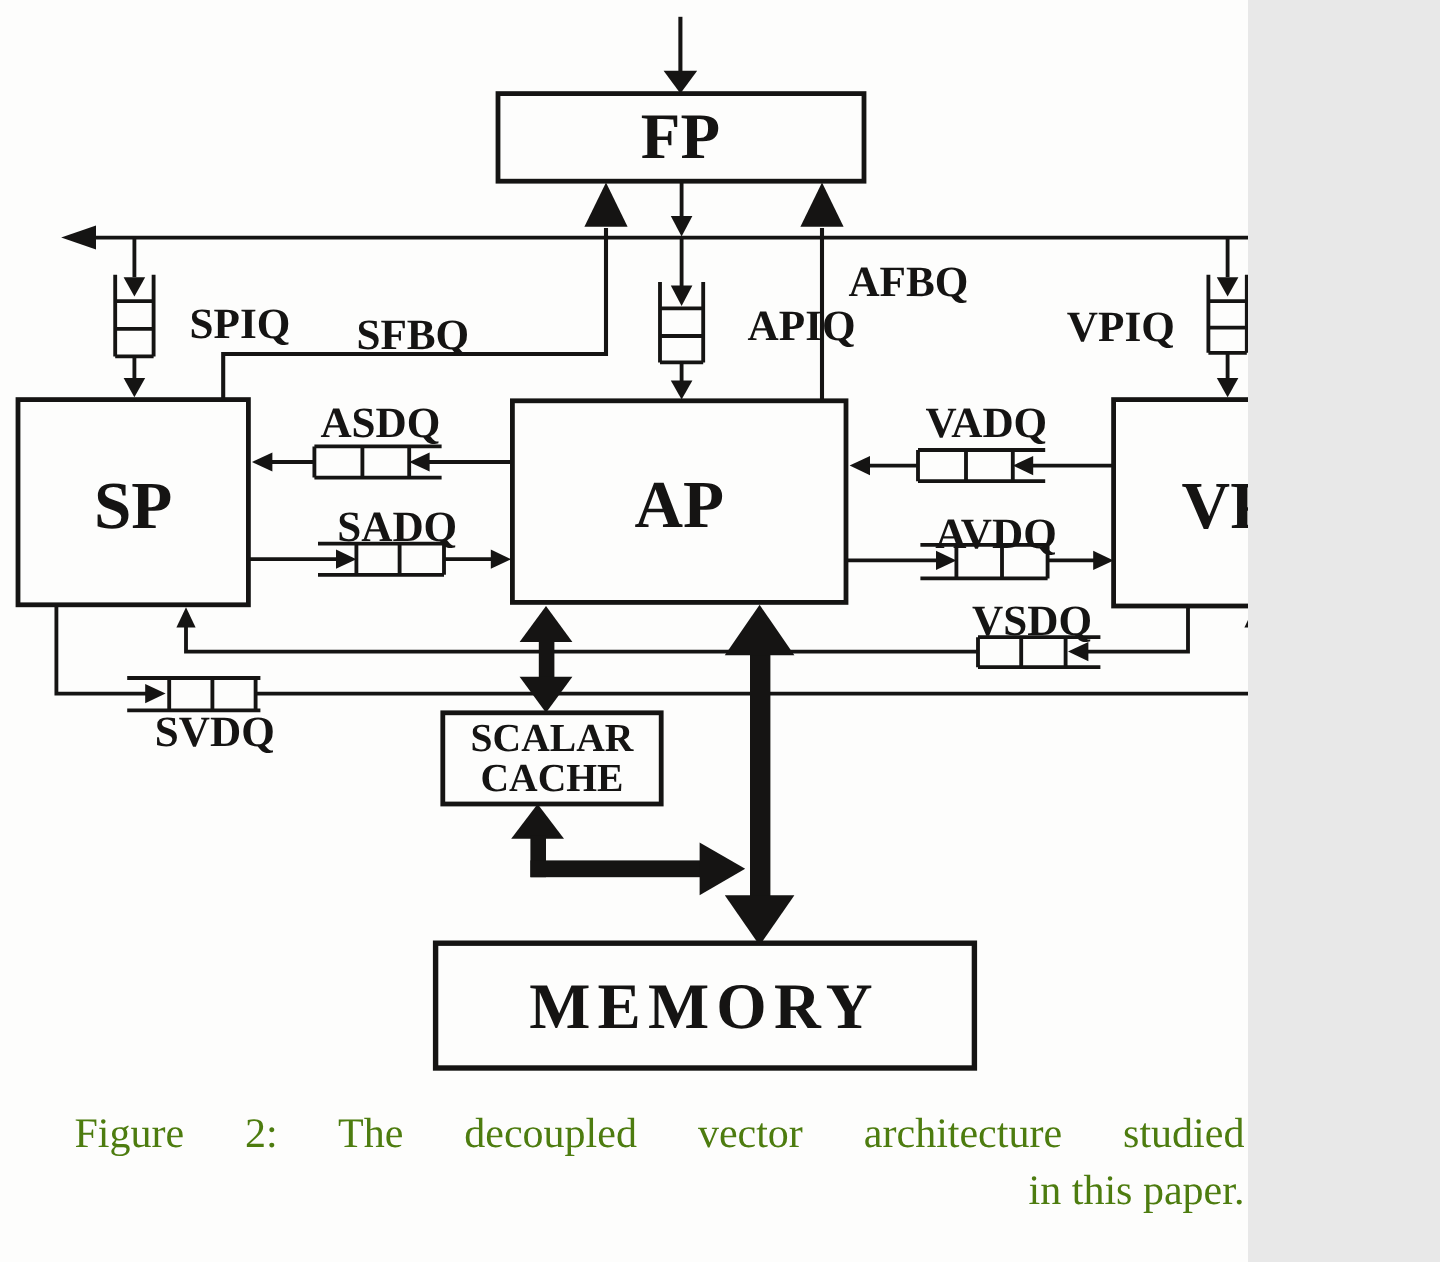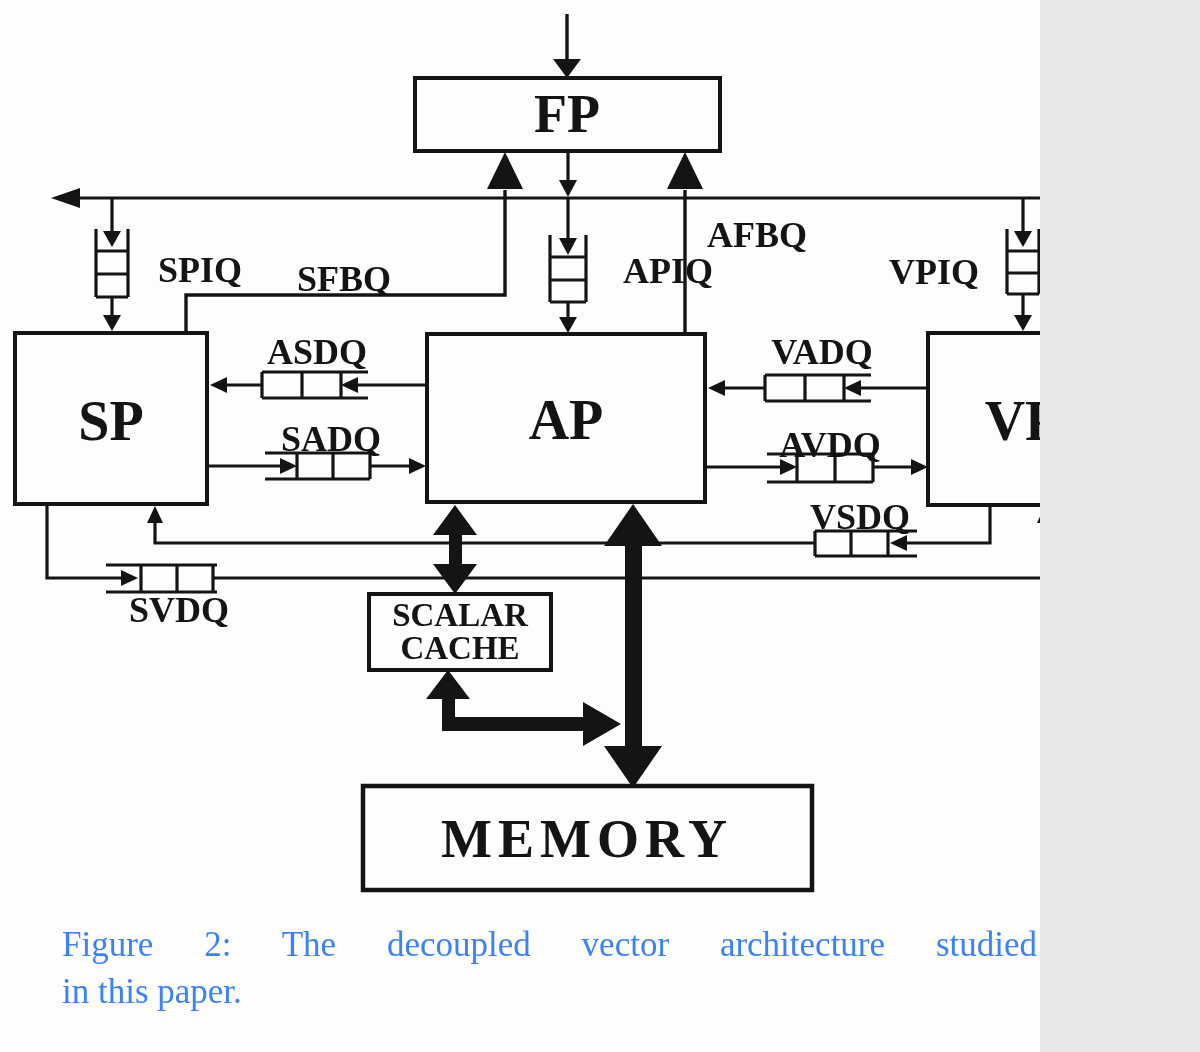--- a/index.html
+++ b/index.html
@@ -27,28 +27,28 @@
     font-size:36px;
     fill:#151413;
     text-anchor:middle;
   }
   .caption{
     position:absolute;
     left:62px;top:921px;
     width:975px;
     font-size:35px;
     line-height:47px;
-    color:#3b82f6;
+    color:#4d7c0f;
   }
   .caption .cap-line1{
     text-align:justify;
     text-align-last:justify;
   }
   .caption .cap-line2{
-    text-align:left;
+    text-align:right;
   }
 </style>
 </head>
 <body>
 
 <div class="page">
 
   <svg width="1200" height="910" viewBox="0 0 1200 910">
 
     <g>

